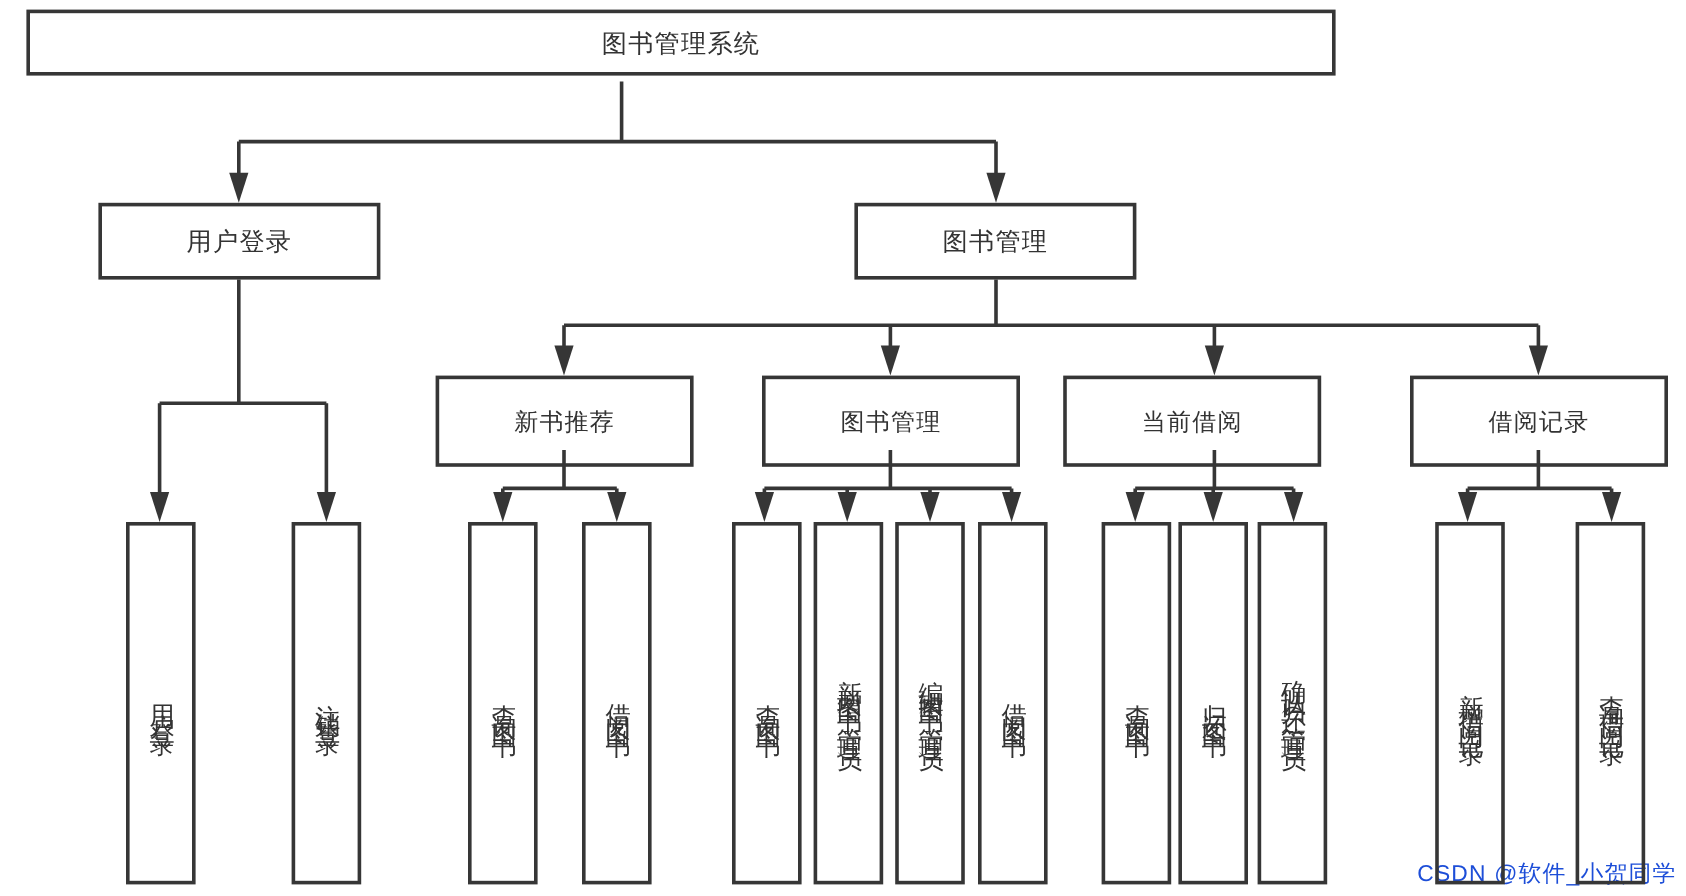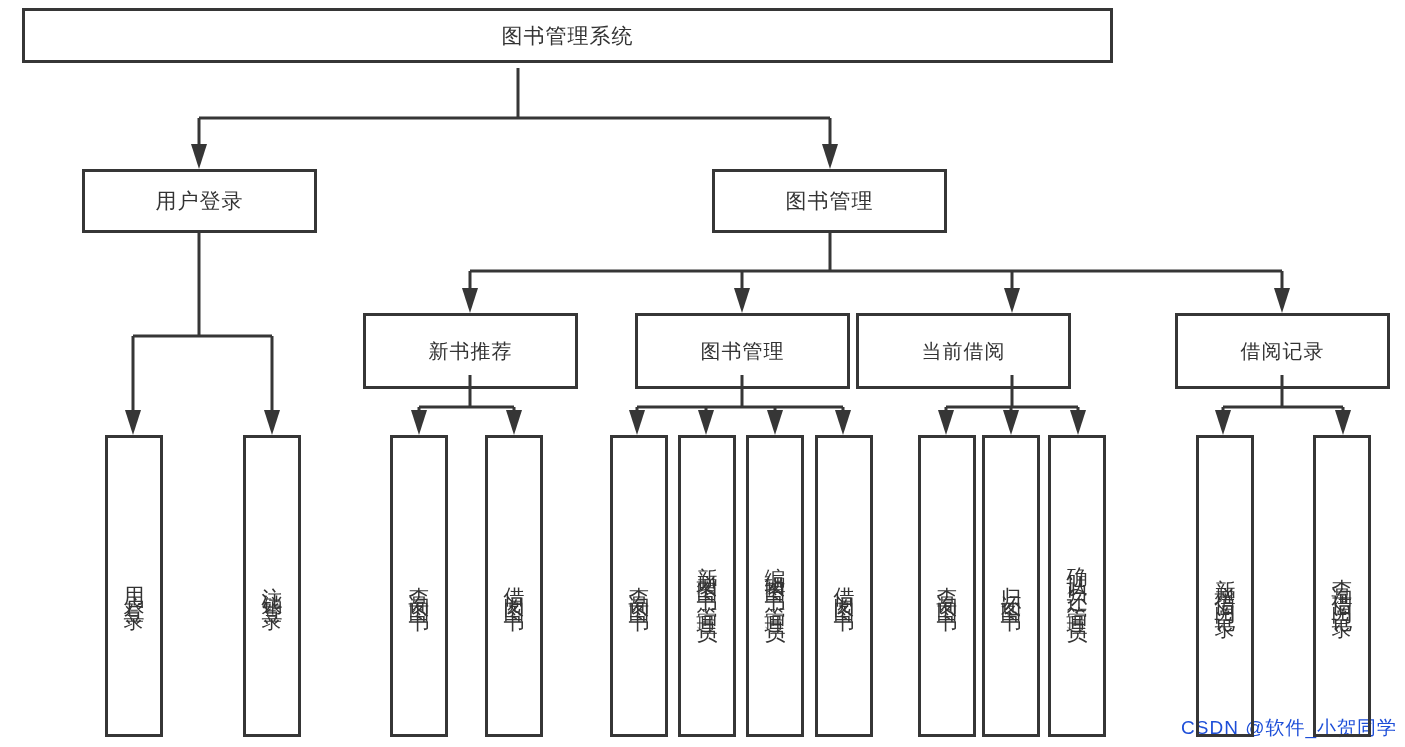--- a/index.html
+++ b/index.html
@@ -111,21 +111,21 @@
     </g>
   </svg>
 
   <div class="node node-h node-root">图书管理系统</div>
 
   <div class="node node-h node-l2" style="left:82px;">用户登录</div>
   <div class="node node-h node-l2" style="left:712px;">图书管理</div>
 
   <div class="node node-h node-l3" style="left:363px;">新书推荐</div>
   <div class="node node-h node-l3" style="left:635px;">图书管理</div>
-  <div class="node node-h node-l3" style="left:856px;">当前借阅</div>
+  <div class="node node-h node-l3" style="left:886px;">当前借阅</div>
   <div class="node node-h node-l3" style="left:1175px;">借阅记录</div>
 
   <div class="node leaf" style="left:105px;">
     <span class="vtext">用户登录</span>
   </div>
   <div class="node leaf" style="left:243px;">
     <span class="vtext">注销登录</span>
   </div>
 
   <div class="node leaf" style="left:390px;">

